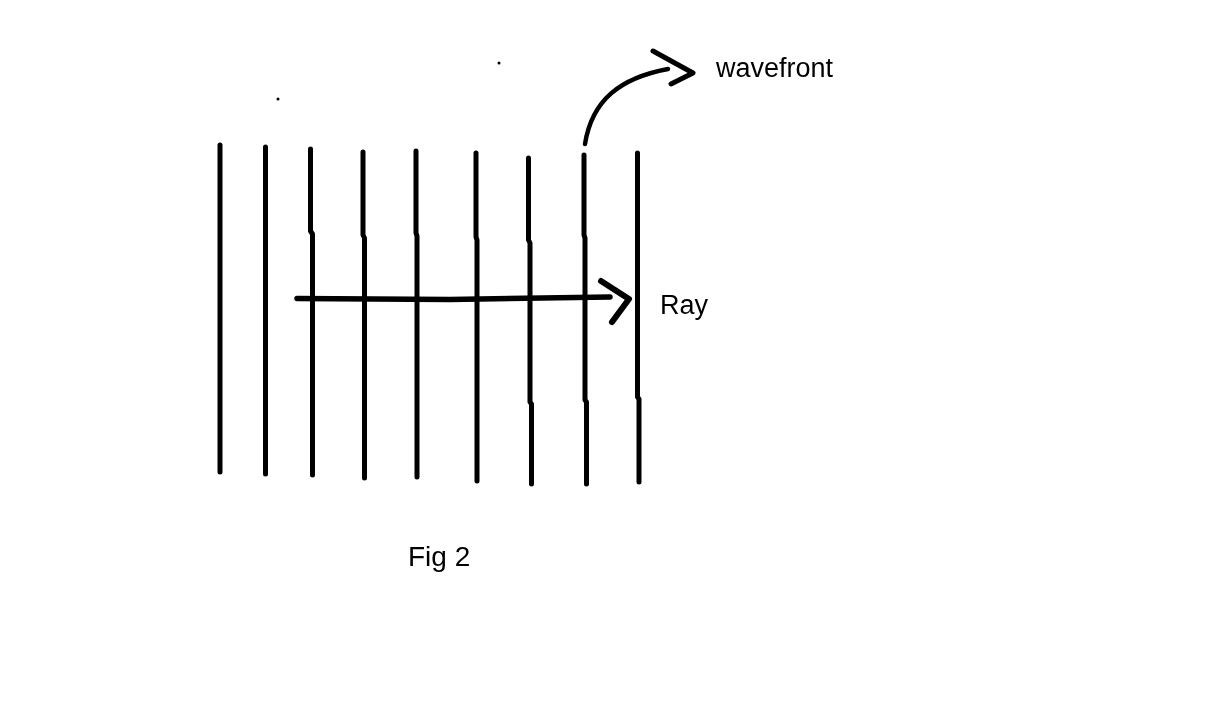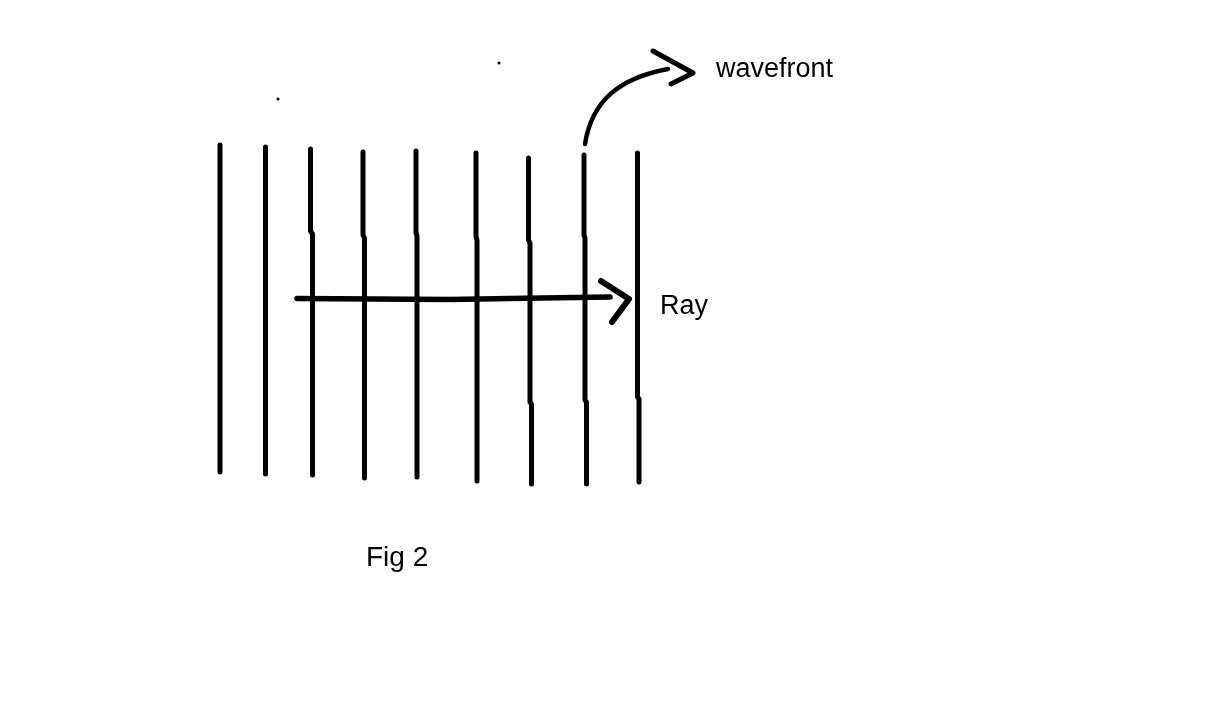--- a/index.html
+++ b/index.html
@@ -50,14 +50,14 @@
       <path d="M 585,144 C 592,100, 620,78, 668,69" stroke-width="4.5" fill="none" stroke="#000000" stroke-linecap="round" stroke-linejoin="round"></path>
       <path d="M653 51 L693 73 L671 84" stroke-width="5" fill="none" stroke="#000000" stroke-linecap="round" stroke-linejoin="round"></path>
       <circle cx="278" cy="99" r="1.5" fill="#000000"></circle>
       <circle cx="499" cy="63" r="1.5" fill="#000000"></circle>
     </svg>
 
   <span class="lbl lbl-wavefront" style="left: 716px; top: 55px;">wavefront</span>
 
   <span class="lbl lbl-ray" style="left: 660px; top: 292px;">Ray</span>
 
-  <span class="lbl lbl-caption" style="left: 366px; top: 543px;">Fig 2</span>
+  <span class="lbl lbl-caption" style="left: 408px; top: 543px;">Fig 2</span>
 </div>
 
 </body></html>

